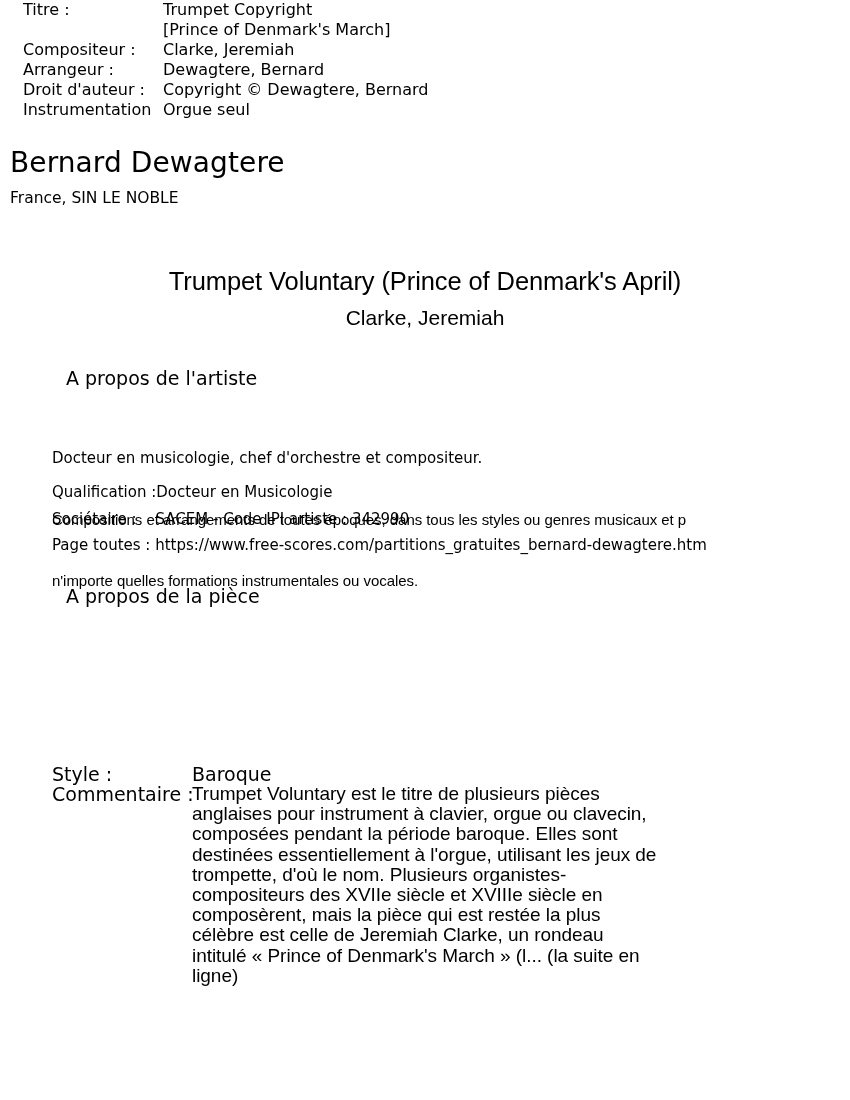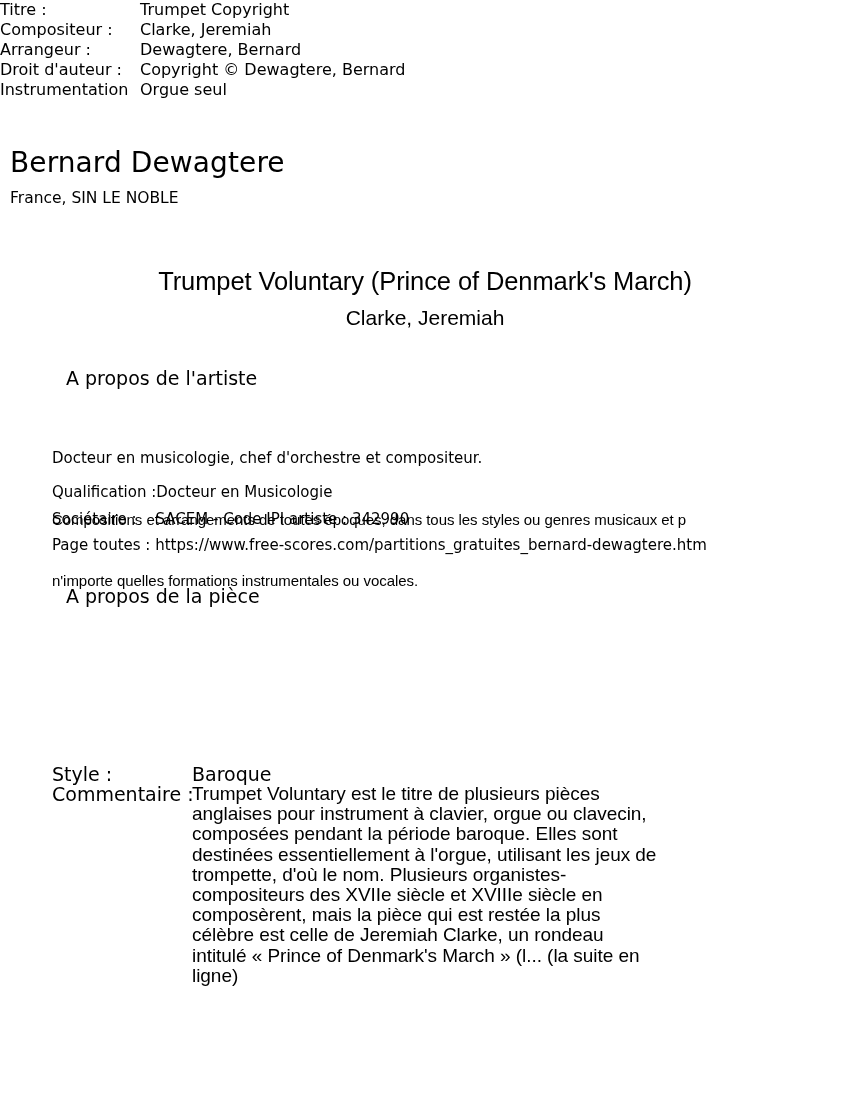--- a/index.html
+++ b/index.html
@@ -115,20 +115,21 @@
     left: 52px;
   }
   #piece-meta .row {
     display: flex;
     line-height: 20px;
   }
   #piece-meta .row .label {
     width: 140px;
     flex: 0 0 140px;
     white-space: pre;
+    padding-left: 23px;
   }
   #piece-meta .row .value {
     white-space: pre;
   }
 
   
   #piece-extra {
     position: absolute;
     top: 764px;
     left: 52px;
@@ -159,21 +160,21 @@
 <body>
 
 <div class="page">
 
   <div class="artist-header">
     <div class="artist-name">Bernard Dewagtere</div>
     <div class="artist-location">France, SIN LE NOBLE</div>
   </div>
 
   <div class="work-header">
-    <div class="work-title">Trumpet Voluntary (Prince of Denmark's March)</div>
+    <div class="work-title">Trumpet Voluntary (Prince of Denmark's April)</div>
     <div class="work-composer">Clarke, Jeremiah</div>
   </div>
 
   <div class="section-heading" id="artist-heading">A propos de l'artiste</div>
 
   <div class="block" id="artist-bio">
     <div class="bio-line">Docteur en musicologie, chef d'orchestre et compositeur.</div>
     <div class="bio-line wide">Compositions et arrangements de toutes époques, dans tous les styles ou genres musicaux et p</div>
     <div class="bio-line wide">n'importe quelles formations instrumentales ou vocales.</div>
   </div>
@@ -185,20 +186,24 @@
   </div>
 
   <div class="section-heading" id="piece-heading">A propos de la pièce</div>
 
   <div id="piece-meta">
     <div class="row">
       <div class="label">Titre :</div>
       <div class="value">Trumpet Copyright</div>
     </div>
     <div class="row">
+      <div class="label"></div>
+      <div class="value">[Prince of Denmark's March]</div>
+    </div>
+    <div class="row">
       <div class="label">Compositeur :</div>
       <div class="value">Clarke, Jeremiah</div>
     </div>
     <div class="row">
       <div class="label">Arrangeur :</div>
       <div class="value">Dewagtere, Bernard</div>
     </div>
     <div class="row">
       <div class="label">Droit d'auteur :</div>
       <div class="value">Copyright © Dewagtere, Bernard</div>

